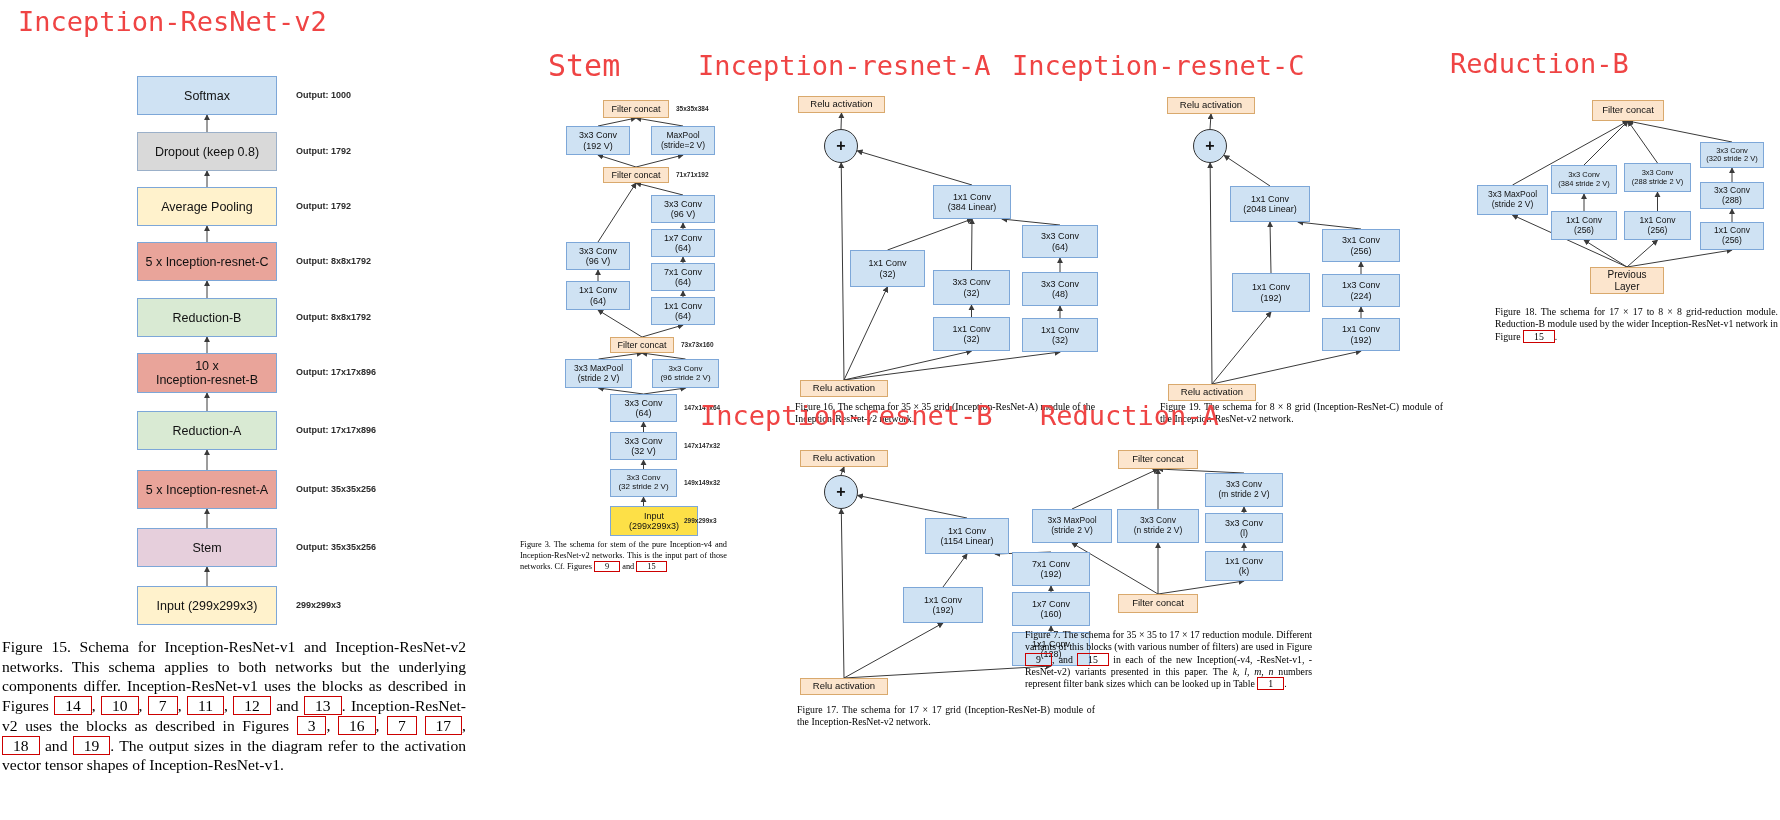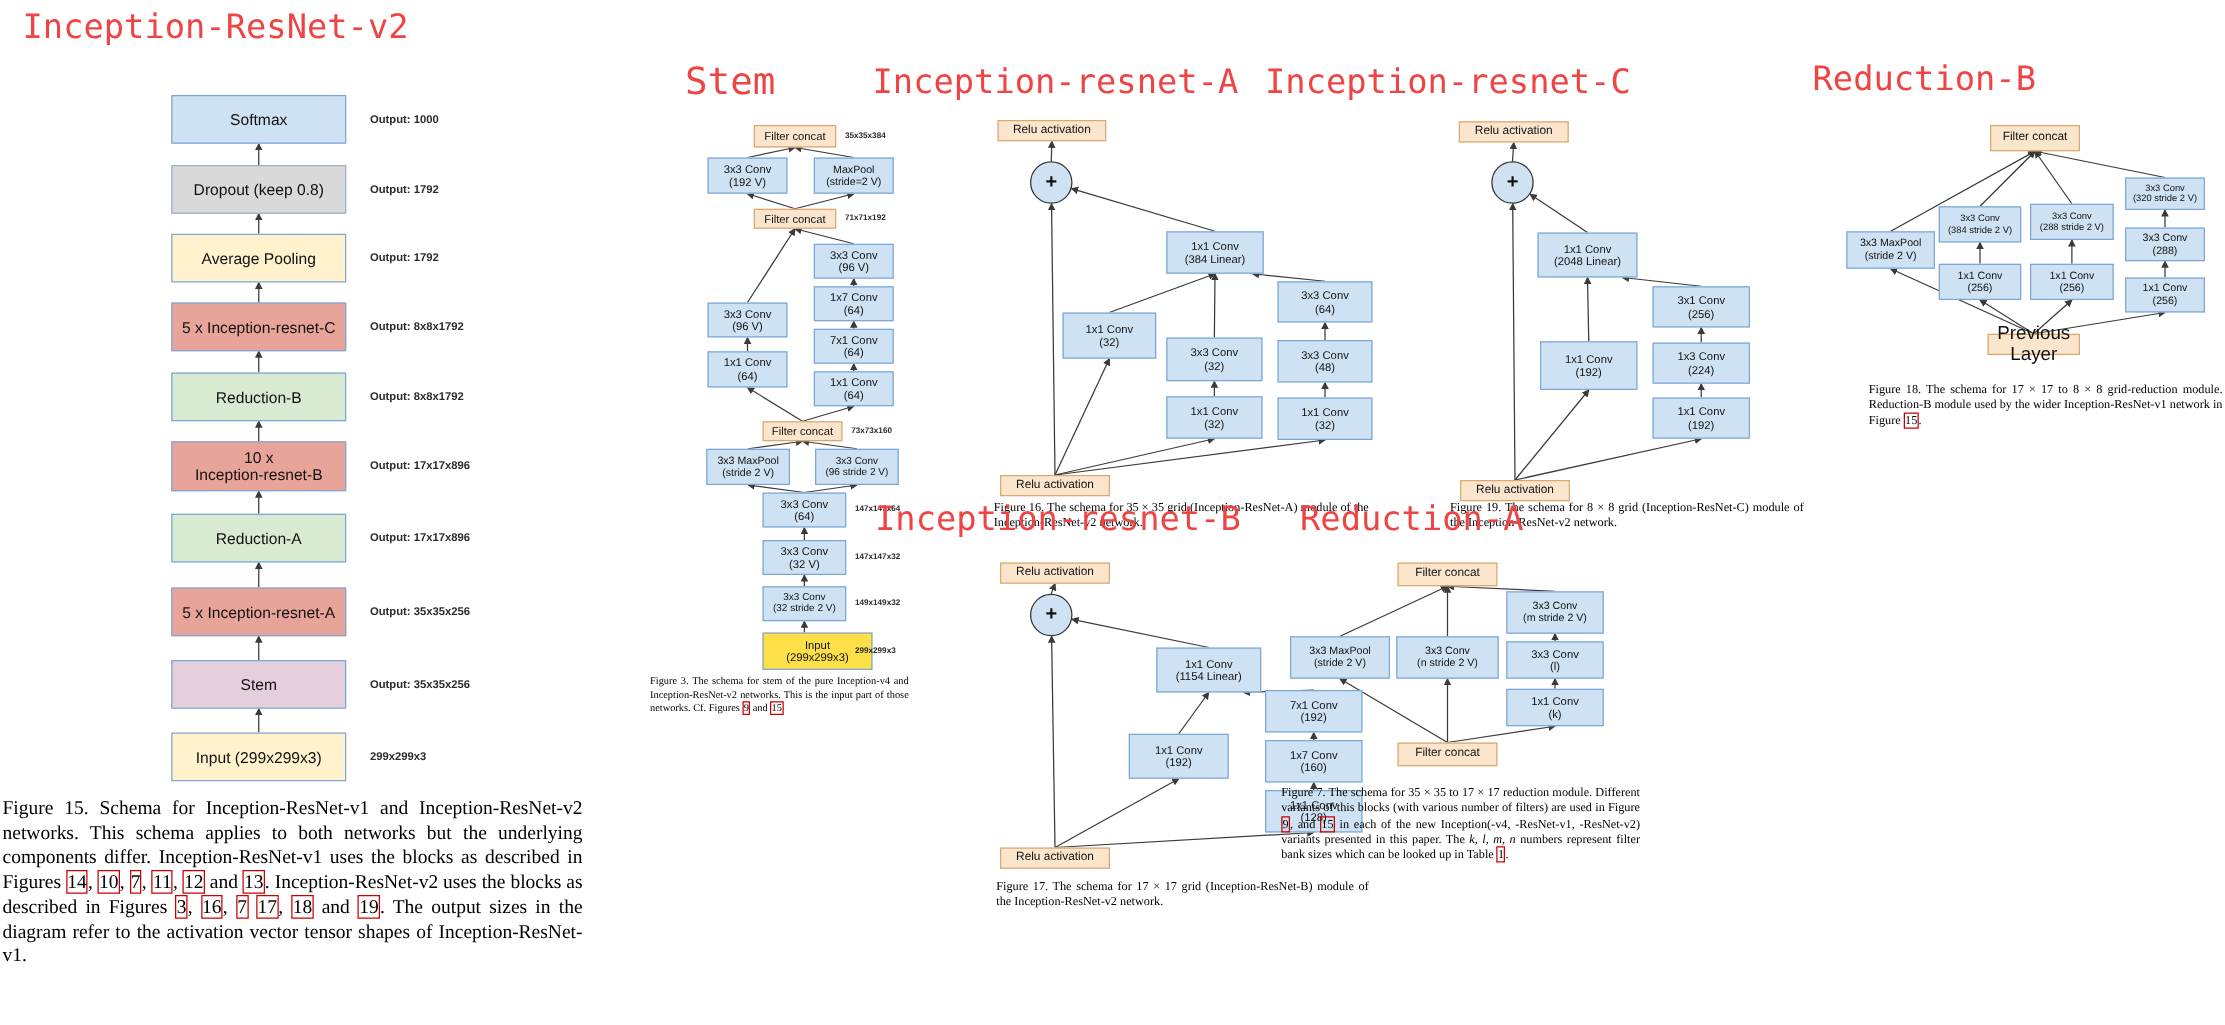--- a/index.html
+++ b/index.html
@@ -13,21 +13,21 @@
   .node.plus{border-radius:50%;border:1.5px solid #333;}
   .node.plus span{font-weight:bold;font-size:16px;margin-top:-1px;}
   .ptitle{position:absolute;z-index:2;color:#ef4444;font-family:"DejaVu Sans Mono",monospace;
           white-space:nowrap;}
   .ptitle.center{text-align:left;}
   .slabel{position:absolute;z-index:2;font-weight:bold;color:#2b2b2b;white-space:nowrap;}
   .caption{position:absolute;z-index:2;font-family:"Liberation Serif",serif;color:#000;
            text-align:justify;font-size:9.8px;line-height:1.26;}
   .caption.big{font-size:15.6px;line-height:1.265;}
   .caption.small{font-size:8.3px;line-height:1.3;}
-  .ref{border:1px solid #cc0000;padding:0 0;}
+  .ref{border:1px solid #cc0000;padding:0 10px;}
   .it{font-style:italic;}
 </style>
 </head>
 <body>
 
 <div id="canvas">
   <svg id="edges-svg" width="1780" height="820">
     <defs>
       <marker id="arrow" viewBox="0 0 8 8" refX="6" refY="3.5" markerWidth="7" markerHeight="7" orient="auto" markerUnits="userSpaceOnUse">
         <path d="M0,0 L7,3.5 L0,7 z" fill="#3a3a3a"></path>
@@ -387,18 +387,18 @@
 (320 stride 2 V)</span>
     </div>
     <div class="node" style="left: 1700px; top: 182px; width: 64px; height: 27px; background: rgb(207, 226, 243); border-color: rgb(125, 167, 216); font-size: 8.5px;">
       <span>3x3 Conv
 (288)</span>
     </div>
     <div class="node" style="left: 1700px; top: 222px; width: 64px; height: 28px; background: rgb(207, 226, 243); border-color: rgb(125, 167, 216); font-size: 8.5px;">
       <span>1x1 Conv
 (256)</span>
     </div>
-    <div class="node" style="left: 1590px; top: 267px; width: 74px; height: 17px; background: rgb(252, 229, 205); border-color: rgb(217, 169, 109); font-size: 15px;">
+    <div class="node" style="left: 1590px; top: 267px; width: 74px; height: 27px; background: rgb(252, 229, 205); border-color: rgb(217, 169, 109); font-size: 10px;">
       <span>Previous
 Layer</span>
     </div>
     <div class="caption" style="left: 1495px; top: 306px; width: 283px;"><span>Figure 18. The schema for 17 × 17 to 8 × 8 grid-reduction module. Reduction-B module used by the wider Inception-ResNet-v1 network in Figure </span><span class="ref">15</span><span>.</span></div>
   </div>
 
 </body></html>

